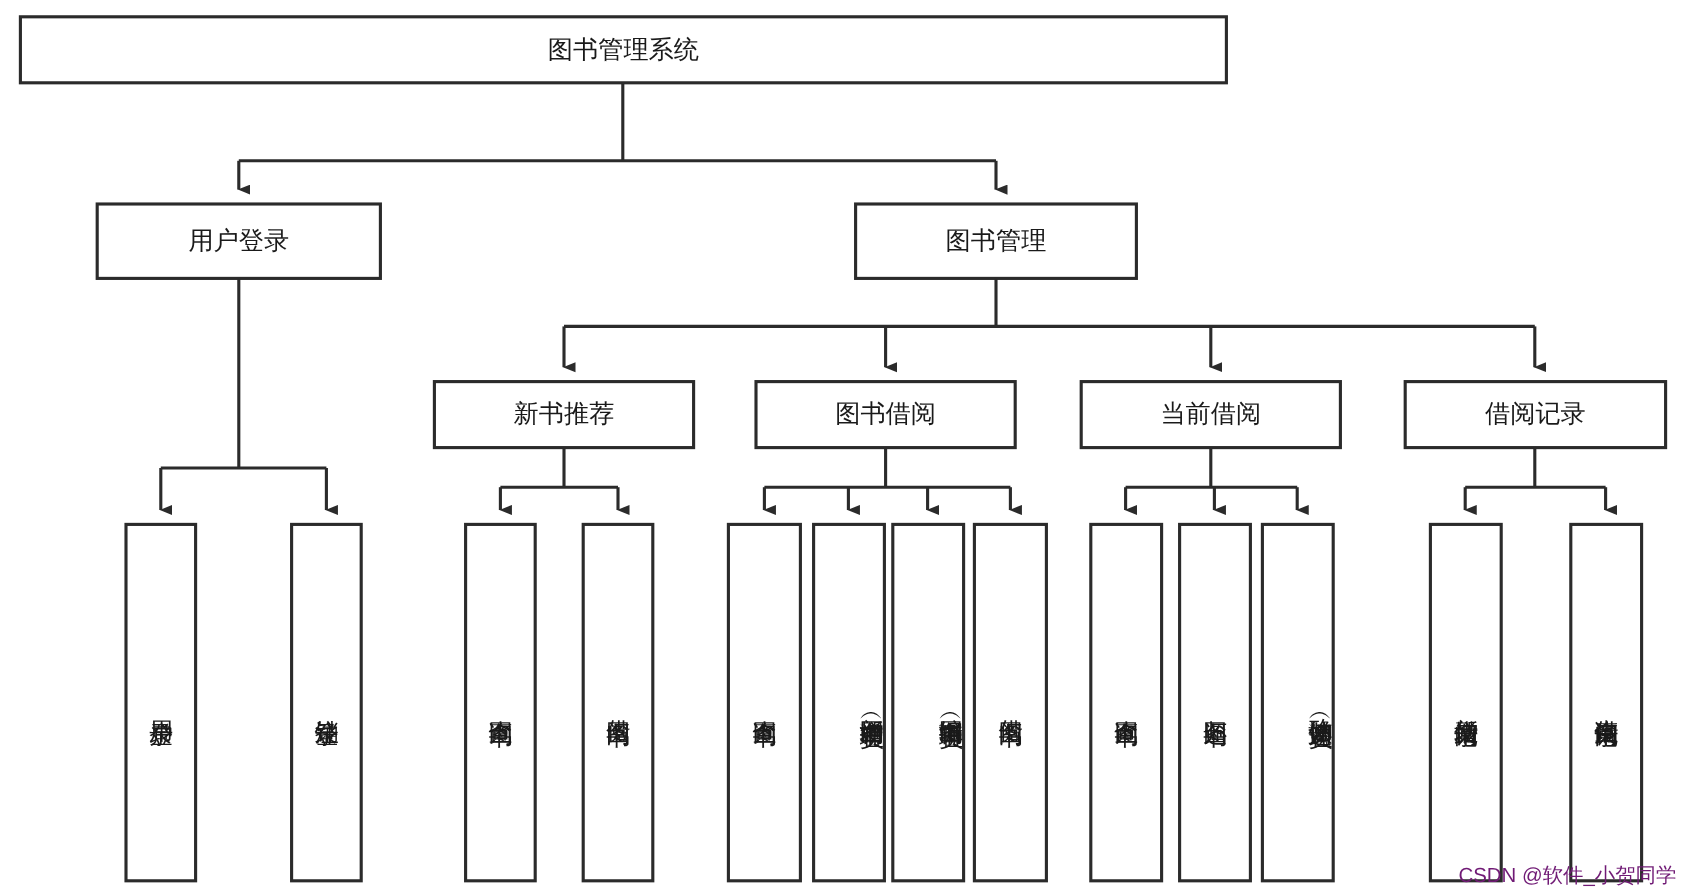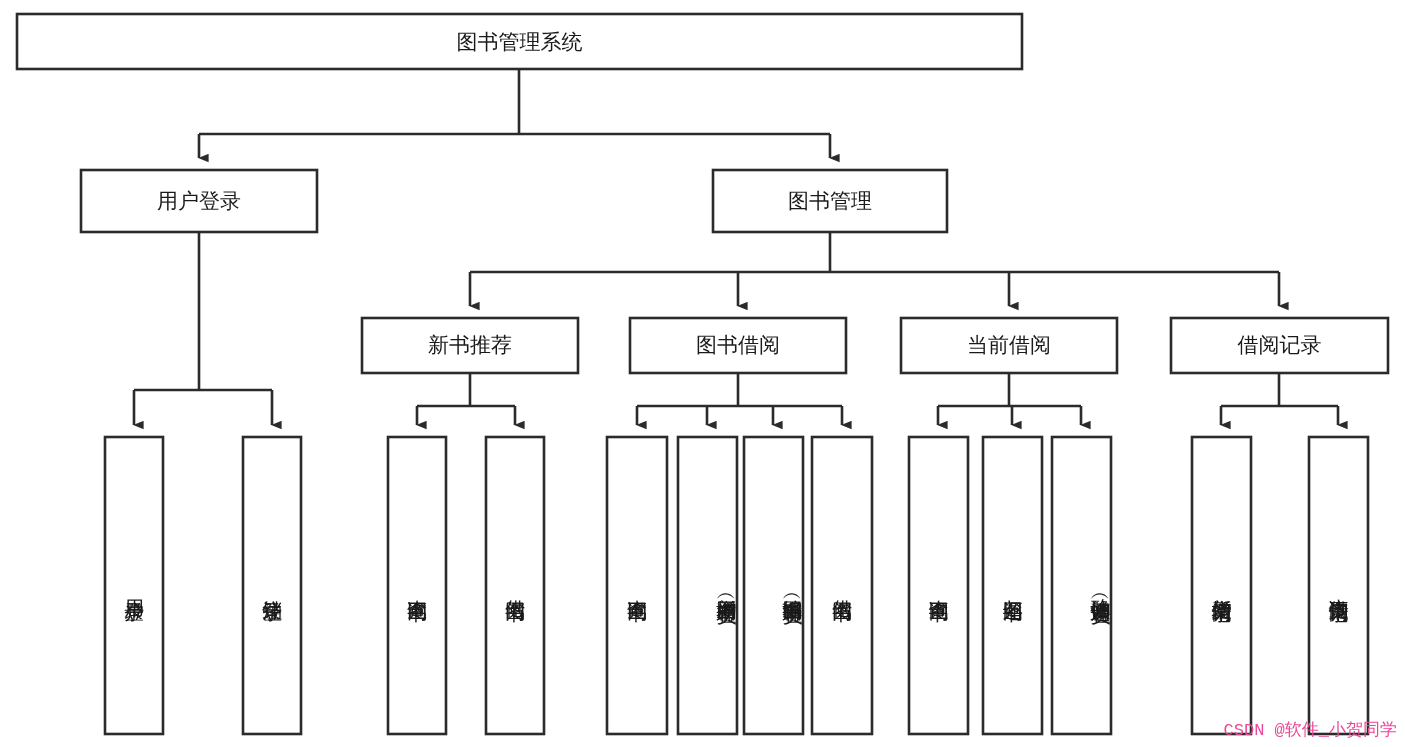--- a/index.html
+++ b/index.html
@@ -57,23 +57,23 @@
     display: flex;
     align-items: center;
     justify-content: center;
     white-space: nowrap;
     pointer-events: none;
   }
   .watermark {
     position: absolute;
     right: 8px;
     bottom: 6px;
-    font-family: Liberation Mono, monospace;
+    font-family: Liberation Sans, sans-serif;
     font-size: 17px;
-    color: #ec4899;
+    color: #701a75;
     white-space: nowrap;
     text-align: center;
   }
 </style>
 </head>
 <body>
 
 <div id="diagram-root">
 
   <svg class="diagram" viewBox="0 0 1405 747">

